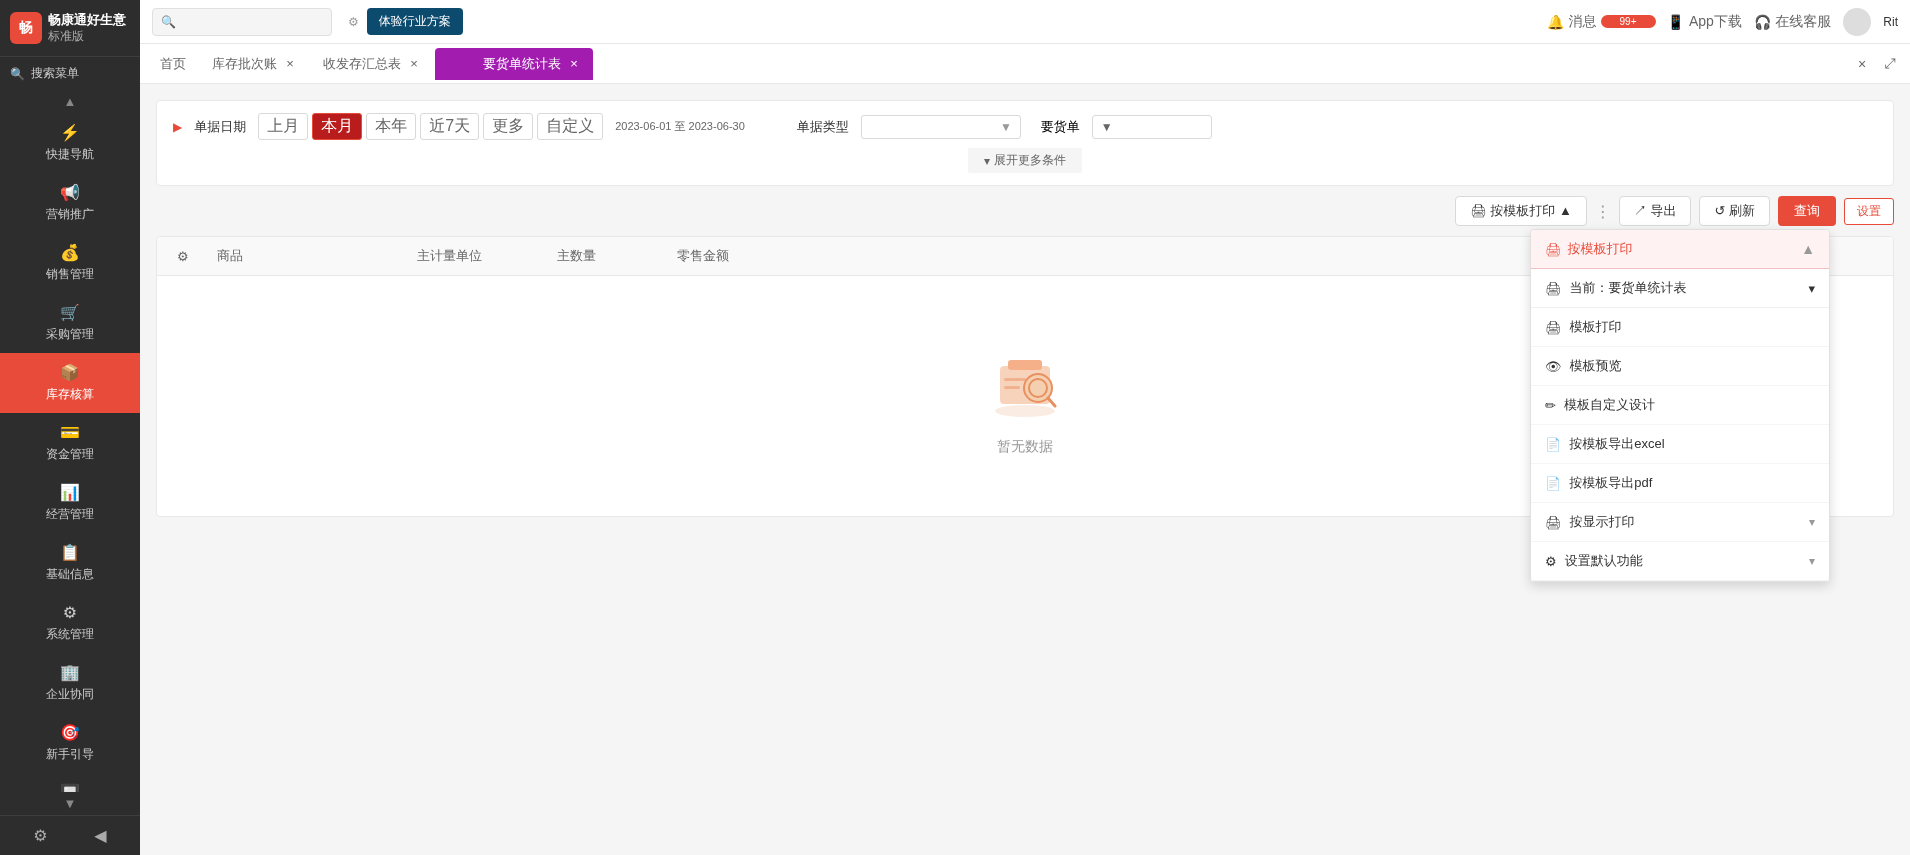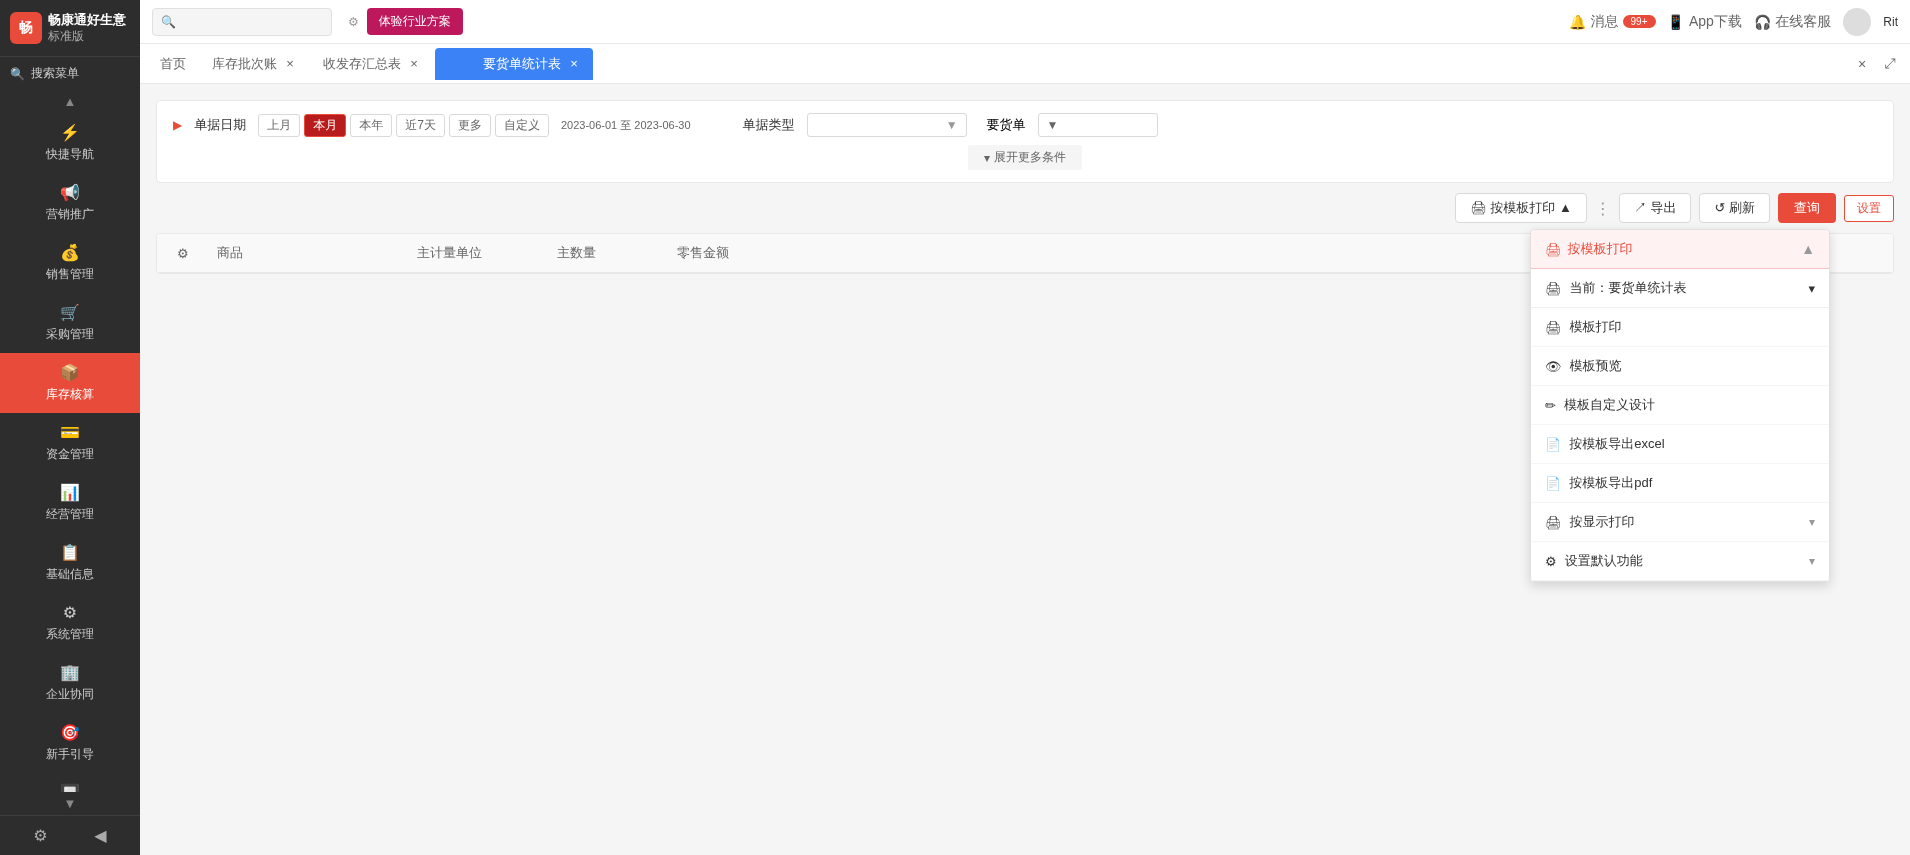--- a/index.html
+++ b/index.html
@@ -112,35 +112,35 @@
       display: flex;
       align-items: center;
       padding: 0 8px;
       gap: 4px;
       color: #999;
       font-size: 12px;
     }
     .top-header-spacer { flex: 1; }
     .top-header-actions { display: flex; align-items: center; gap: 12px; }
     .industry-btn {
-      background: #be185d;
+      background: #0c4a6e;
       color: white;
       border: none;
       padding: 5px 12px;
       border-radius: 4px;
       cursor: pointer;
       font-size: 12px;
     }
     .top-header-icon { color: #666; cursor: pointer; font-size: 14px; display: flex; align-items: center; gap: 4px; }
     .badge {
       background: #e84b3a;
       color: white;
       font-size: 10px;
       border-radius: 10px;
-      padding: 1px 8px;
+      padding: 1px 19px;
       min-width: 16px;
       text-align: center;
     }
     .user-avatar {
       width: 28px; height: 28px;
       background: #ddd;
       border-radius: 50%;
       cursor: pointer;
     }
     .user-name { color: #333; font-size: 12px; cursor: pointer; }
@@ -160,21 +160,21 @@
       padding: 0 12px;
       display: flex;
       align-items: center;
       gap: 6px;
       cursor: pointer;
       font-size: 13px;
       color: #666;
       border-radius: 4px 4px 0 0;
       white-space: nowrap;
     }
-    .tab.active { background: #3b82f6; color: white; padding-left: 48px; }
+    .tab.active { background: #a21caf; color: white; padding-left: 48px; }
     .tab-close-btn { display: flex; align-items: center; justify-content: center; width: 14px; height: 14px; border-radius: 50%; }
     .tabs-right { margin-left: auto; display: flex; gap: 4px; }
     .tabs-window-btn { cursor: pointer; color: #666; font-size: 14px; width: 24px; height: 24px; display: flex; align-items: center; justify-content: center; }
 
     
     .page-content {
       flex: 1;
       padding: 16px;
       overflow: auto;
       background: #f5f5f5;
@@ -210,21 +210,21 @@
       gap: 2px;
       font-size: 12px;
     }
     .filter-label { color: #333; font-size: 13px; font-weight: 400; }
     .date-btns { display: flex; gap: 4px; align-items: center; }
     .date-btn {
       padding: 2px 8px;
       border: 1px solid #d9d9d9;
       border-radius: 3px;
       cursor: pointer;
-      font-size: 12px;
+      font-size: 16px;
       color: #666;
       background: white;
     }
     .date-btn.active { background: #b91c1c; color: white; border-color: #e84b3a; }
     .date-range-text { color: #666; font-size: 11px; }
 
     .filter-select {
       display: flex;
       align-items: center;
       border: 1px solid #d9d9d9;
@@ -621,20 +621,33 @@
     <div class="table-card">
       <div class="table-header">
         <div class="th" style="flex:0 0 40px;">⚙</div>
         <div class="th w1">商品</div>
         <div class="th w2">主计量单位</div>
         <div class="th w3">主数量</div>
         <div class="th w4">零售金额</div>
         <div class="th" style="flex:1;"></div>
       </div>
 
+      <div class="empty-state">
+        <svg class="empty-icon" viewBox="0 0 90 90" xmlns="http://www.w3.org/2000/svg">
+          <ellipse cx="45" cy="75" rx="30" ry="6" fill="#f5d8c8" opacity="0.5"></ellipse>
+          <rect x="20" y="30" width="50" height="38" rx="4" fill="#f5c0a0" opacity="0.7"></rect>
+          <rect x="28" y="24" width="34" height="10" rx="3" fill="#f5b08a"></rect>
+          <circle cx="58" cy="52" r="14" fill="#f5d0b0" stroke="#e89060" stroke-width="2"></circle>
+          <circle cx="58" cy="52" r="9" fill="none" stroke="#e89060" stroke-width="2"></circle>
+          <line x1="68" y1="62" x2="75" y2="70" stroke="#e89060" stroke-width="3" stroke-linecap="round"></line>
+          <rect x="24" y="42" width="22" height="3" rx="1.5" fill="#e89060" opacity="0.5"></rect>
+          <rect x="24" y="50" width="16" height="3" rx="1.5" fill="#e89060" opacity="0.5"></rect>
+        </svg>
+        <span class="empty-text">暂无数据</span>
+      </div>
     </div>
 
     <div class="print-dropdown">
       <div class="print-dropdown-header">
         <div class="print-dropdown-title">
           <span>🖨</span>
           <span>按模板打印</span>
         </div>
         <span class="print-dropdown-close">▲</span>
       </div>

